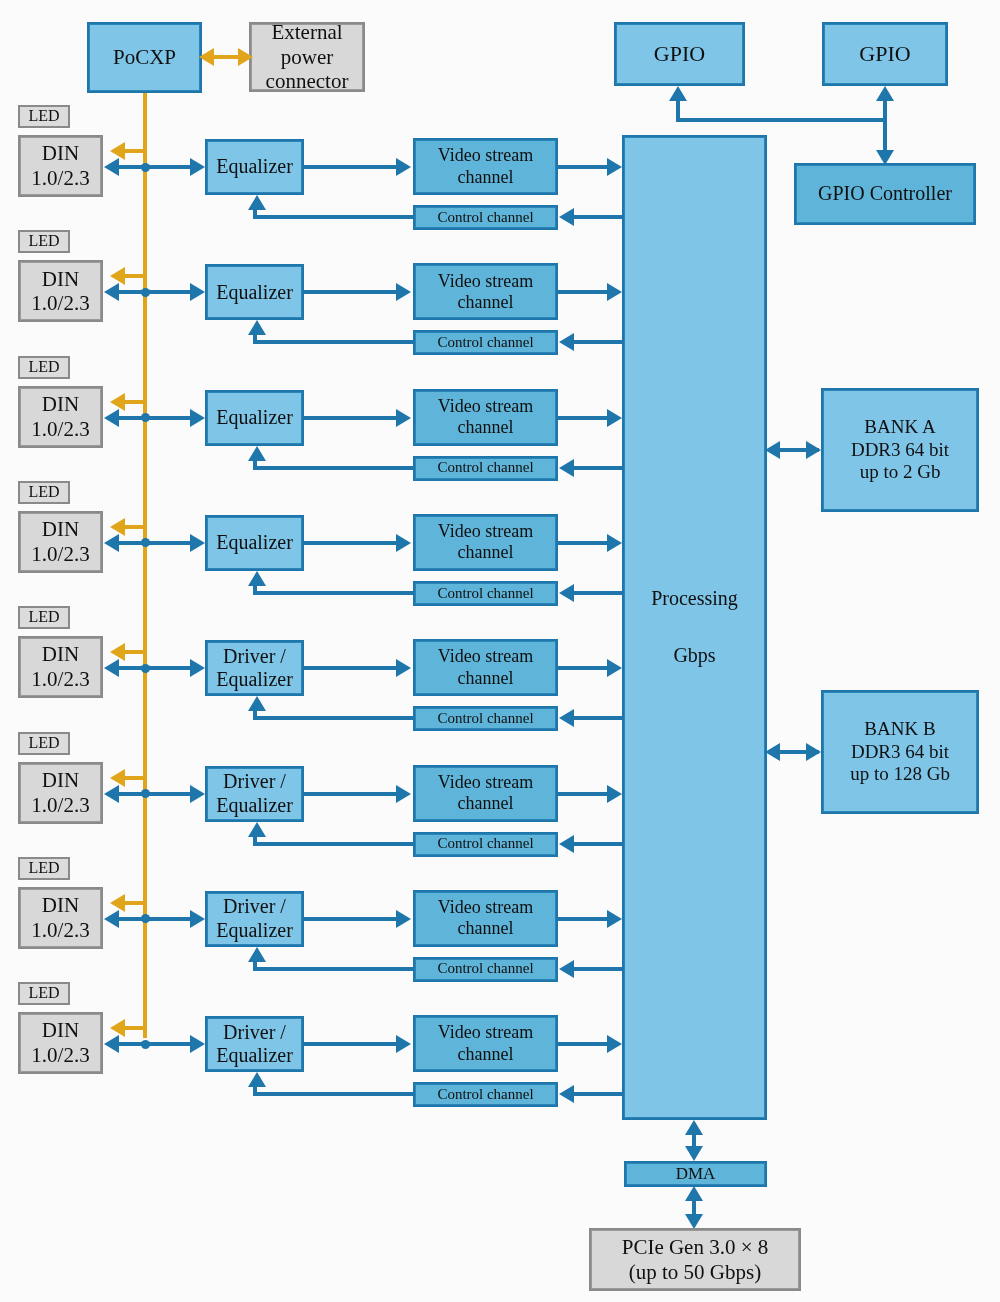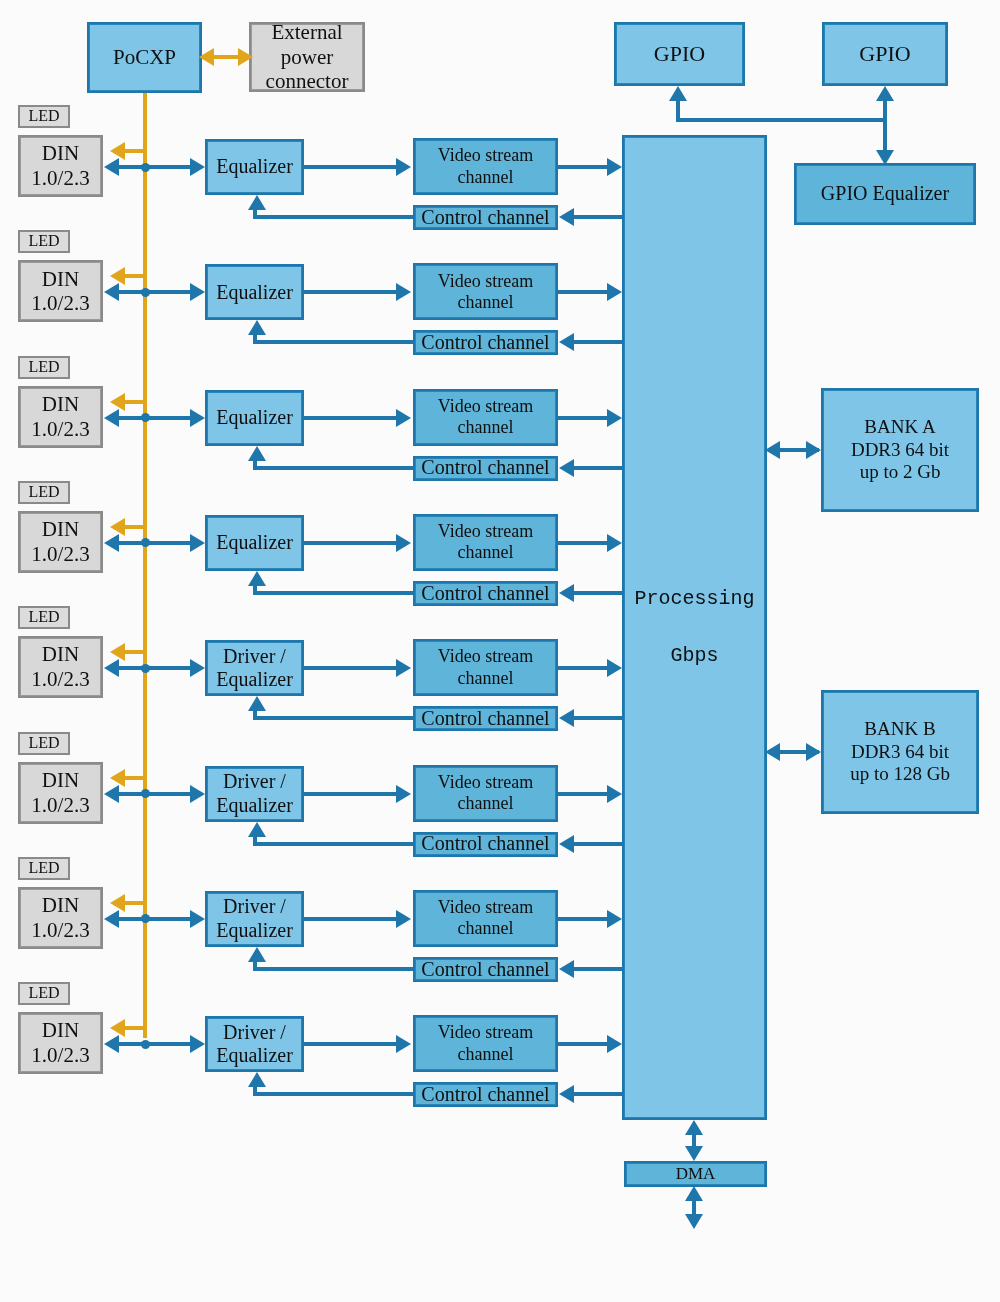--- a/index.html
+++ b/index.html
@@ -62,21 +62,21 @@
   .ar-ly{border-top:9px solid transparent;border-bottom:9px solid transparent;border-right:15px solid #e0a51b;}
   .ar-ry{border-top:9px solid transparent;border-bottom:9px solid transparent;border-left:15px solid #e0a51b;}
 
   
   .t-pocxp{font-size:21px;}
   .t-epc{font-size:21px;}
   .t-led{font-size:16px;}
   .t-din{font-size:21px;}
   .t-eq{font-size:20px;}
   .t-vsc{font-size:18px;}
-  .t-cc{font-size:20px;}
+  .t-cc{font-size:15px;}
   .t-gpio{font-size:22px;}
   .t-gpioc{font-size:20px;}
   .t-bank{font-size:19px;}
   .t-pu{font-size:20px;}
   .t-dma{font-size:17px;}
   .t-pcie{font-size:21px;}
 </style>
 </head>
 <body>
 
@@ -91,31 +91,31 @@
   <div class="wire h wy" style="left:210px;top:55px;width:32px;"></div>
   <div class="ar ar-ly" style="left:199px;top:48px;"></div>
   <div class="ar ar-ry" style="left:238px;top:48px;"></div>
 
   <div class="wire v wy" style="left:143px;top:93px;height:945px;"></div>
 
   <div class="blk blue t-gpio" style="left:614px;top:22px;width:131px;height:64px;">GPIO</div>
 
   <div class="blk blue t-gpio" style="left:822px;top:22px;width:126px;height:64px;">GPIO</div>
 
-  <div class="blk blue-dark t-gpioc" style="left:794px;top:163px;width:182px;height:62px;">GPIO Equalizer</div>
+  <div class="blk blue-dark t-gpioc" style="left:794px;top:163px;width:182px;height:62px;">GPIO Controller</div>
 
   <div class="wire v" style="left:883px;top:96px;height:62px;"></div>
   <div class="ar ar-u" style="left:876px;top:86px;"></div>
   <div class="ar ar-d" style="left:876px;top:150px;"></div>
 
   <div class="wire h" style="left:676px;top:118px;width:209px;"></div>
   <div class="wire v" style="left:676px;top:98px;height:22px;"></div>
   <div class="ar ar-u" style="left:669px;top:86px;"></div>
 
-  <div class="blk blue" style="left:622px;top:135px;width:145px;height:985px;flex-direction:column;font-family:Liberation Mono, monospace;">
+  <div class="blk blue" style="left:622px;top:135px;width:145px;height:985px;flex-direction:column;">
     <span class="t-pu">Processing</span>
     <span class="t-pu" style="margin-top:33px;">Gbps</span>
   </div>
 
   <div class="blk blue t-bank" style="left:821px;top:388px;width:158px;height:124px;">BANK A
 DDR3 64 bit
 up to 2 Gb</div>
   <div class="wire h" style="left:769px;top:448px;width:50px;"></div>
   <div class="ar ar-l" style="left:765px;top:441px;"></div>
   <div class="ar ar-r" style="left:806px;top:441px;"></div>
@@ -130,20 +130,22 @@
   <div class="wire v" style="left:692px;top:1126px;height:32px;"></div>
   <div class="ar ar-u" style="left:685px;top:1120px;"></div>
   <div class="ar ar-d" style="left:685px;top:1146px;"></div>
 
   <div class="blk blue-dark t-dma" style="left:624px;top:1161px;width:143px;height:26px;">DMA</div>
 
   <div class="wire v" style="left:692px;top:1192px;height:34px;"></div>
   <div class="ar ar-u" style="left:685px;top:1186px;"></div>
   <div class="ar ar-d" style="left:685px;top:1214px;"></div>
 
+  <div class="blk gray t-pcie" style="left:589px;top:1228px;width:212px;height:63px;">PCIe Gen 3.0 × 8
+(up to 50 Gbps)</div>
 
   <div id="rows">
       <div class="blk gray-lt t-led" style="left:18px;top:105px;width:52px;height:23px;">LED</div>
       <div class="blk gray t-din" style="left:18px;top:135px;width:85px;height:62px;">DIN
 1.0/2.3</div>
       <div class="wire h wy" style="left:121px;top:149px;width:26px;"></div>
       <div class="wire v wy" style="left:143px;top:149px;height:4px;"></div>
       <div class="ar ar-ly" style="left:110px;top:142px;"></div>
       <div class="wire h" style="left:115px;top:165px;width:86px;"></div>
       <div class="ar ar-l" style="left:104px;top:158px;"></div>

